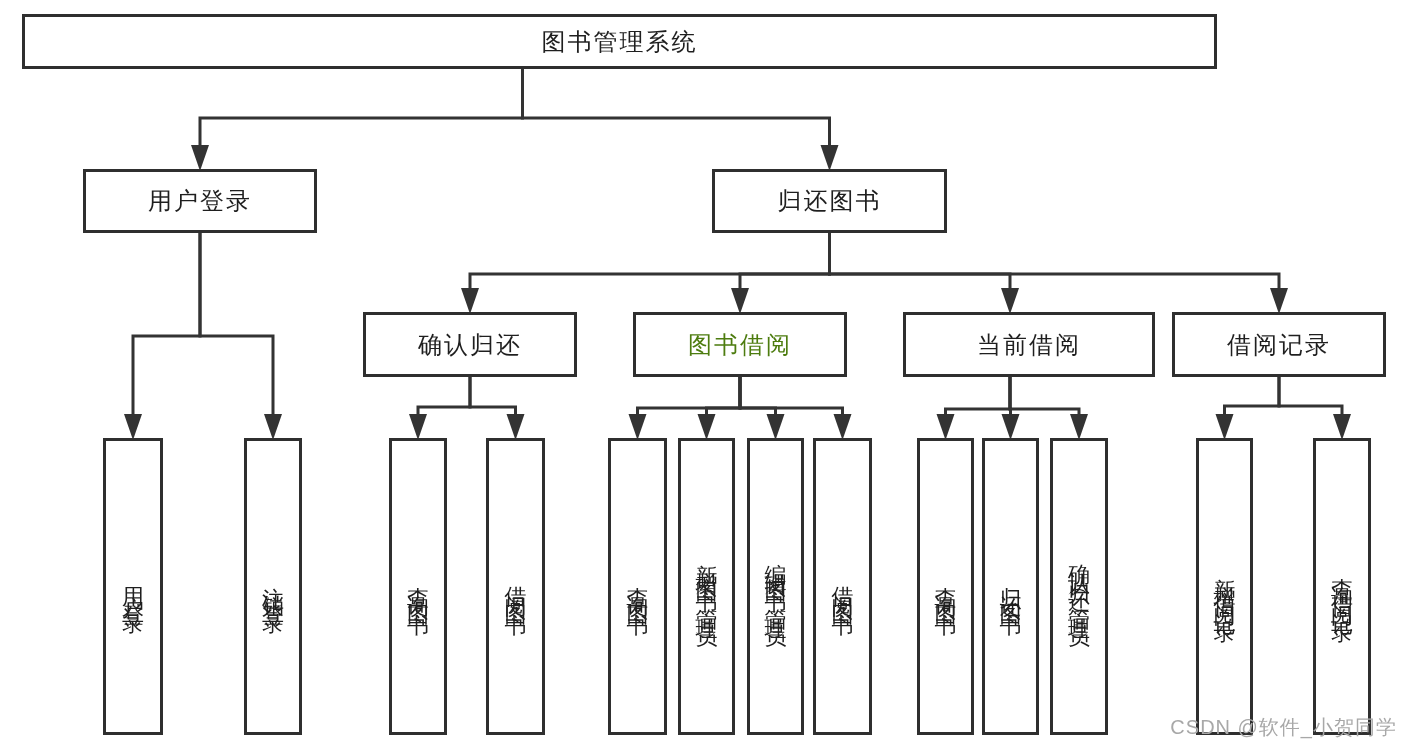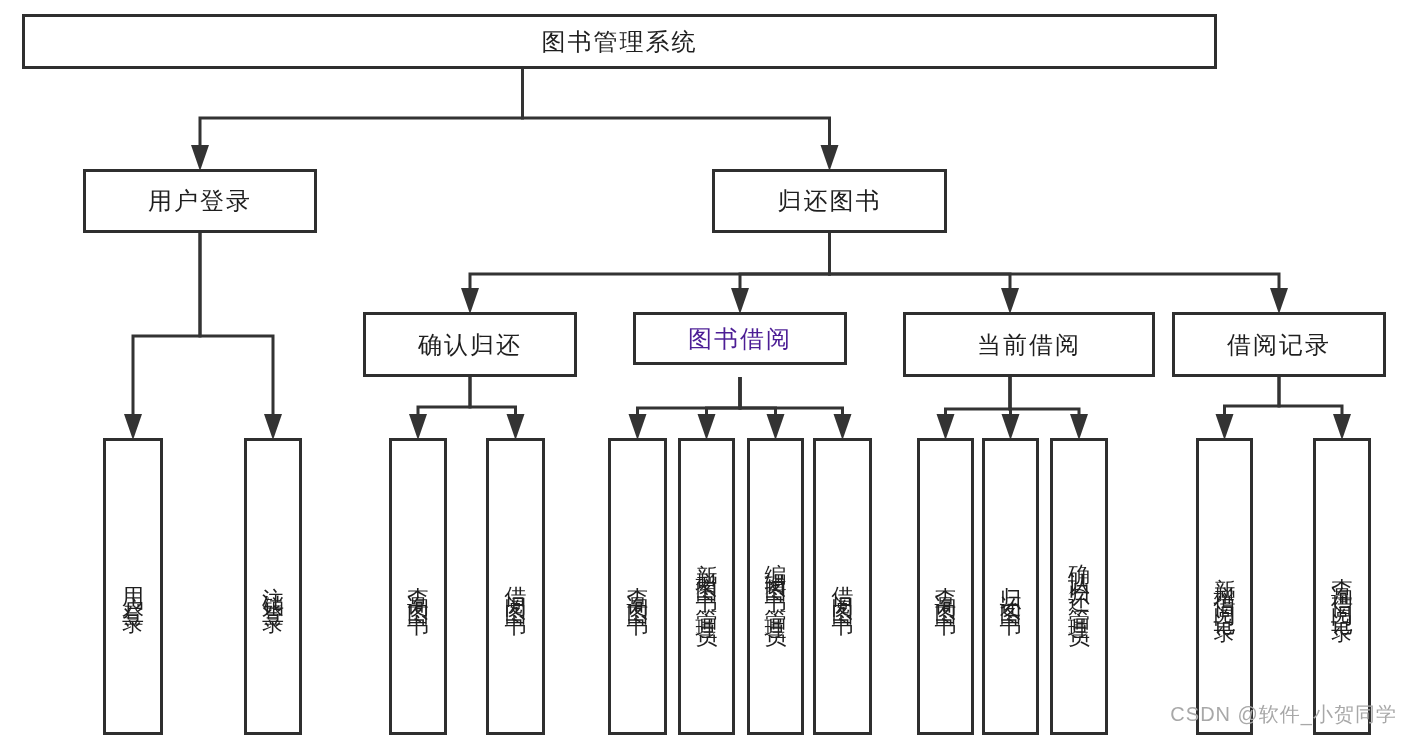--- a/index.html
+++ b/index.html
@@ -41,21 +41,21 @@
   .node.vertical {
     font-size: 22px;
     writing-mode: vertical-rl;
     letter-spacing: 9px;
     line-height: 1;
     text-align: center;
   }
   .watermark {
     position: absolute;
     right: 8px;
-    bottom: 19px;
+    bottom: 6px;
     font-size: 20px;
     color: #a8a8a8;
     letter-spacing: 1px;
     white-space: nowrap;
   }
 </style>
 </head>
 <body>
 
 <div class="canvas">
@@ -97,21 +97,21 @@
       <path d="M 1279 377 L 1279 406 L 1224.5 406 L 1224.5 418" fill="none" stroke="#333333" stroke-width="3" stroke-linejoin="miter"></path>
       <polygon points="1215.5,414 1233.5,414 1224.5,440" fill="#333333"></polygon>
       <path d="M 1279 377 L 1279 406 L 1342 406 L 1342 418" fill="none" stroke="#333333" stroke-width="3" stroke-linejoin="miter"></path>
       <polygon points="1333,414 1351,414 1342,440" fill="#333333"></polygon>
     </svg>
   <div id="nodes">
       <div class="node horizontal" style="left: 22px; top: 14px; width: 1195px; height: 55px; border-color: rgb(47, 47, 47); color: rgb(31, 31, 31);">图书管理系统</div>
       <div class="node horizontal" style="left: 83px; top: 169px; width: 234px; height: 64px; border-color: rgb(47, 47, 47); color: rgb(31, 31, 31);">用户登录</div>
       <div class="node horizontal" style="left: 712px; top: 169px; width: 235px; height: 64px; border-color: rgb(47, 47, 47); color: rgb(31, 31, 31);">归还图书</div>
       <div class="node horizontal" style="left: 363px; top: 312px; width: 214px; height: 65px; border-color: rgb(47, 47, 47); color: rgb(31, 31, 31);">确认归还</div>
-      <div class="node horizontal" style="left: 633px; top: 312px; width: 214px; height: 53px; border-color: rgb(47, 47, 47); color: #4c1d95;">图书借阅</div>
+      <div class="node horizontal" style="left: 633px; top: 312px; width: 214px; height: 65px; border-color: rgb(47, 47, 47); color: #4d7c0f;">图书借阅</div>
       <div class="node horizontal" style="left: 903px; top: 312px; width: 252px; height: 65px; border-color: rgb(47, 47, 47); color: rgb(31, 31, 31);">当前借阅</div>
       <div class="node horizontal" style="left: 1172px; top: 312px; width: 214px; height: 65px; border-color: rgb(47, 47, 47); color: rgb(31, 31, 31);">借阅记录</div>
       <div class="node vertical" style="left: 103px; top: 438px; width: 60px; height: 297px; border-color: rgb(47, 47, 47); color: rgb(31, 31, 31);">用户登录</div>
       <div class="node vertical" style="left: 244px; top: 438px; width: 58px; height: 297px; border-color: rgb(47, 47, 47); color: rgb(31, 31, 31);">注销登录</div>
       <div class="node vertical" style="left: 389px; top: 438px; width: 58px; height: 297px; border-color: rgb(47, 47, 47); color: rgb(31, 31, 31);">查询图书</div>
       <div class="node vertical" style="left: 486px; top: 438px; width: 59px; height: 297px; border-color: rgb(47, 47, 47); color: rgb(31, 31, 31);">借阅图书</div>
       <div class="node vertical" style="left: 608px; top: 438px; width: 59px; height: 297px; border-color: rgb(47, 47, 47); color: rgb(31, 31, 31);">查询图书</div>
       <div class="node vertical" style="left: 678px; top: 438px; width: 57px; height: 297px; border-color: rgb(47, 47, 47); color: rgb(31, 31, 31);">新增图书（管理员）</div>
       <div class="node vertical" style="left: 747px; top: 438px; width: 57px; height: 297px; border-color: rgb(47, 47, 47); color: rgb(31, 31, 31);">编辑图书（管理员）</div>
       <div class="node vertical" style="left: 813px; top: 438px; width: 59px; height: 297px; border-color: rgb(47, 47, 47); color: rgb(31, 31, 31);">借阅图书</div>

